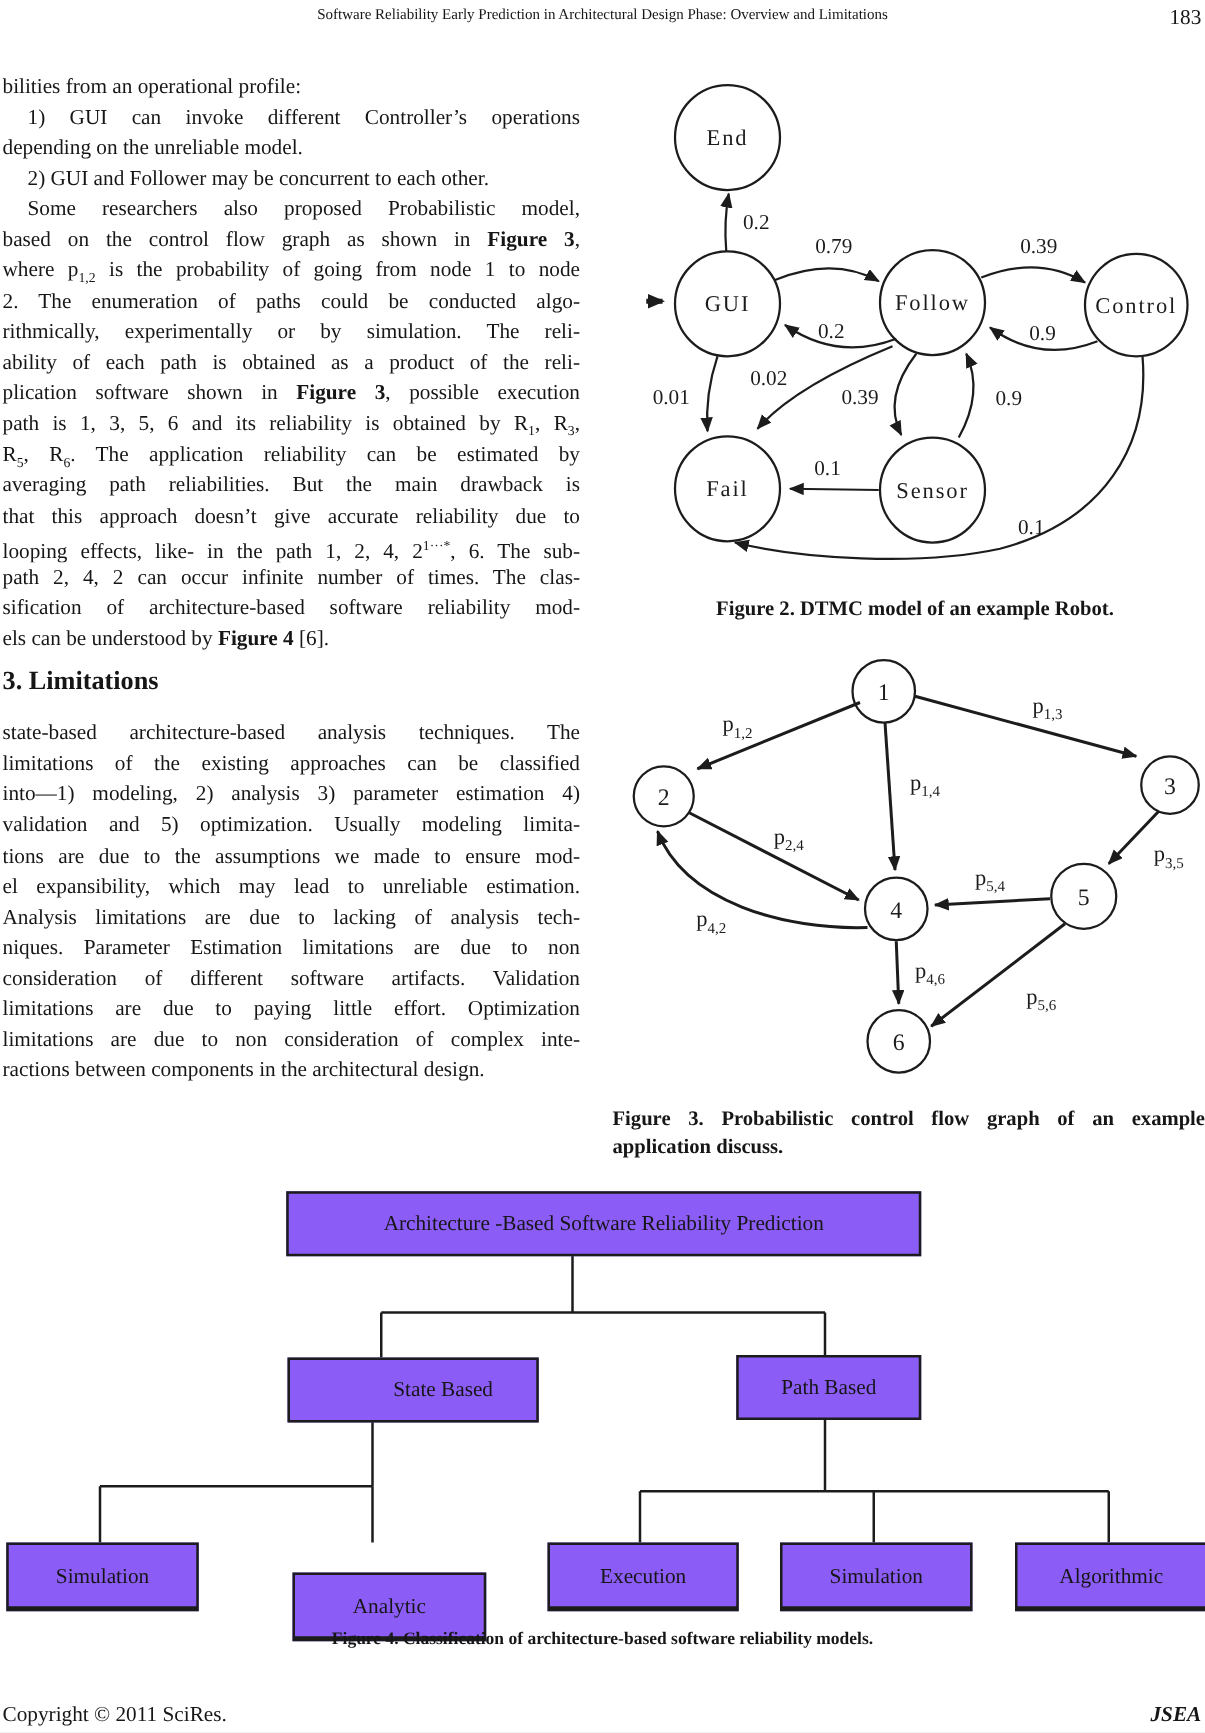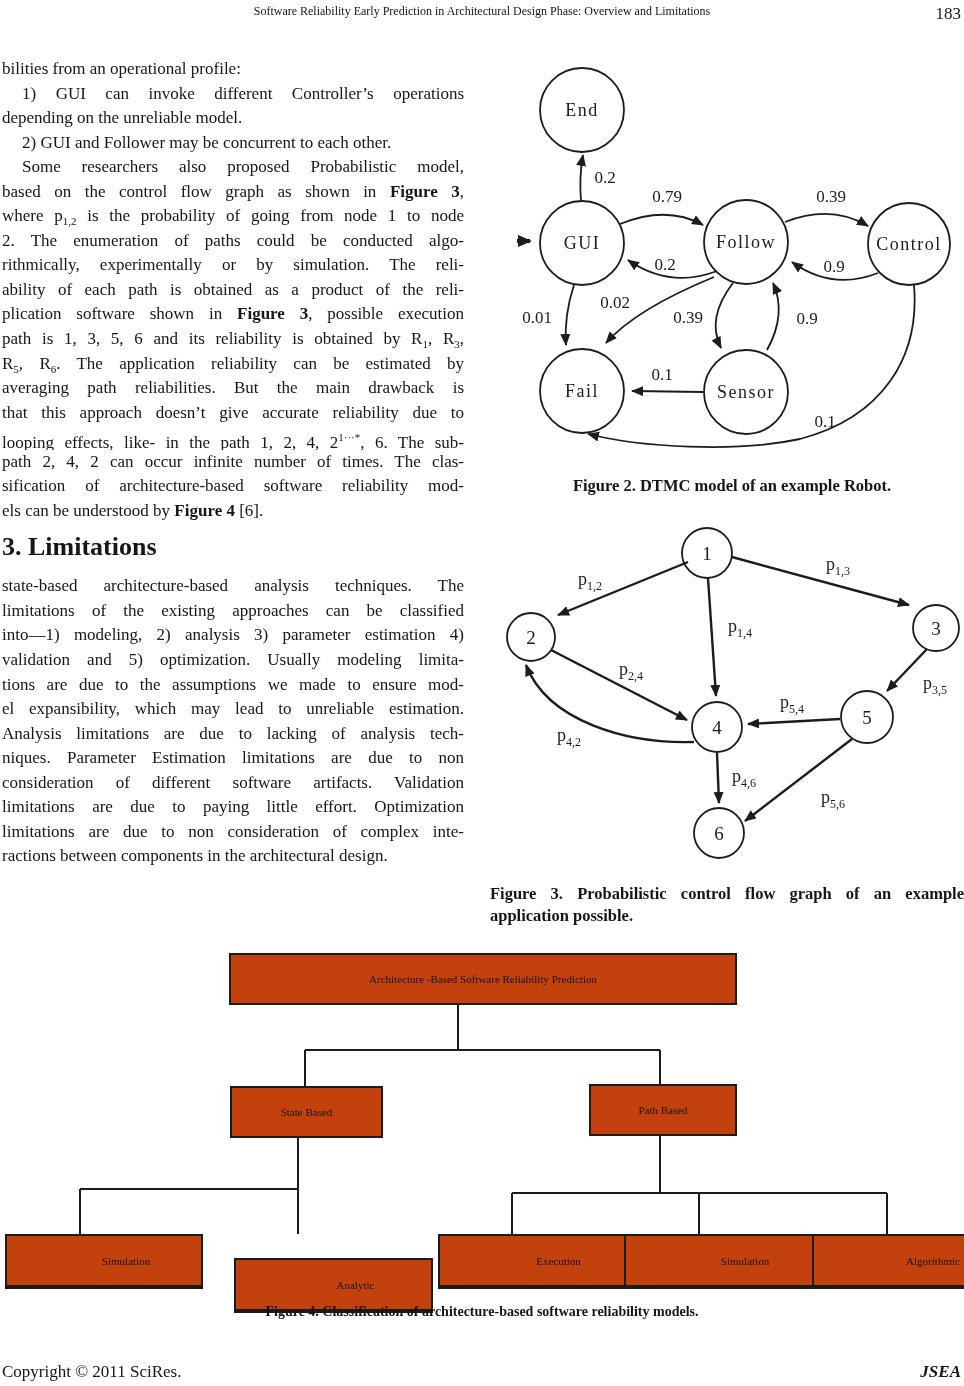--- a/index.html
+++ b/index.html
@@ -15,21 +15,21 @@
   
   .col-left{position:absolute;left:2px;top:57px;width:462px;}
   .tline{
     font-size:17px;line-height:24.55px;height:24.55px;overflow:hidden;
     text-align:justify;text-align-last:justify;
   }
   .tline.lastline{text-align-last:left;}
   .tline.indent{text-indent:20px;}
   .tline sub{font-size:11px;}
   .tline sup{font-size:11px;}
-  .sec-head{font-size:26px;font-weight:bold;margin:9px 0 12px 0;height:28px;}
+  .sec-head{font-size:21px;font-weight:bold;margin:9px 0 12px 0;height:28px;}
   .block2{margin-top:14px;}
   
   .fig2{position:absolute;left:500px;top:57px;width:464px;}
   .fig3{position:absolute;left:490px;top:520px;width:474px;}
   .figcap{font-weight:bold;font-size:16.5px;text-align:center;margin-top:5px;}
   .figcap3{font-weight:bold;font-size:16.5px;line-height:21.5px;margin-top:4px;font-family:Liberation Serif, serif;}
   .capline1{text-align:justify;text-align-last:justify;}
   .capline2{text-align:left;}
   svg .node{fill:none;stroke:#1c1c1c;stroke-width:1.8;}
   svg .edge{fill:none;stroke:#1c1c1c;stroke-width:1.8;}
@@ -37,25 +37,25 @@
   svg .startline{stroke:#1c1c1c;stroke-width:4;}
   svg .nlabel{font-family:"Liberation Serif",serif;font-size:18px;letter-spacing:1.5px;fill:#1c1c1c;text-anchor:middle;}
   svg .nlabel3{font-family:"Liberation Serif",serif;font-size:19px;fill:#1c1c1c;text-anchor:middle;}
   svg .elabel{font-family:"Liberation Serif",serif;font-size:17px;fill:#1c1c1c;text-anchor:middle;}
   svg .plabel{font-family:"Liberation Serif",serif;font-size:18px;fill:#1c1c1c;}
   svg .psub{font-size:12px;}
   
   .fig4{position:absolute;left:0;top:940px;width:964px;height:385px;}
   .fig4 svg{position:absolute;left:0;top:0;}
   .tbox{
-    position:absolute;border:2px solid #1c1c1c;background:#c2410c;
+    position:absolute;border:2px solid #1c1c1c;background:#8b5cf6;
     display:flex;align-items:center;justify-content:center;
-    font-size:11px;text-align:center;
+    font-size:17px;text-align:center;
   }
-  .tbox.leaf{border-bottom-width:4px;padding-left:44px;}
+  .tbox.leaf{border-bottom-width:4px;}
   .fig4cap{position:absolute;left:0;right:0;top:364px;text-align:center;font-weight:bold;font-size:14px;font-family:Liberation Serif, serif;}
   
   .ftr-copy{position:absolute;left:2px;top:1362px;font-size:17px;}
   .ftr-journal{position:absolute;right:3px;top:1362px;font-size:17px;font-weight:bold;font-style:italic;}
 </style>
 </head>
 <body>
 
 <div class="page">
 
@@ -188,21 +188,21 @@
       <text class="plabel" x="238" y="112"><tspan>p</tspan><tspan class="psub" dy="5">1,4</tspan></text>
       <text class="plabel" x="129" y="155"><tspan>p</tspan><tspan class="psub" dy="5">2,4</tspan></text>
       <text class="plabel" x="67" y="221"><tspan>p</tspan><tspan class="psub" dy="5">4,2</tspan></text>
       <text class="plabel" x="433" y="169"><tspan>p</tspan><tspan class="psub" dy="5">3,5</tspan></text>
       <text class="plabel" x="290" y="188"><tspan>p</tspan><tspan class="psub" dy="5">5,4</tspan></text>
       <text class="plabel" x="242" y="262"><tspan>p</tspan><tspan class="psub" dy="5">4,6</tspan></text>
       <text class="plabel" x="331" y="283"><tspan>p</tspan><tspan class="psub" dy="5">5,6</tspan></text>
     </svg>
     <div class="figcap3">
       <div class="capline1">Figure 3. Probabilistic control flow graph of an example</div>
-      <div class="capline2">application possible.</div>
+      <div class="capline2">application discuss.</div>
     </div>
   </div>
 
   <div class="fig4">
     <svg width="964" height="385" viewBox="0 0 964 385">
       <g stroke="#1c1c1c" stroke-width="2" fill="none">
         <path d="M 458,61 L 458,110"></path>
         <path d="M 305,110 L 660,110"></path>
         <path d="M 305,110 L 305,146"></path>
         <path d="M 660,110 L 660,144"></path>
@@ -211,21 +211,21 @@
         <path d="M 80,249 L 80,294"></path>
         <path d="M 298,249 L 298,294"></path>
         <path d="M 660,192 L 660,253"></path>
         <path d="M 512,253 L 887,253"></path>
         <path d="M 512,253 L 512,294"></path>
         <path d="M 699,253 L 699,294"></path>
         <path d="M 887,253 L 887,294"></path>
       </g>
     </svg>
     <div class="tbox" style="left:229px;top:13px;width:504px;height:48px;">Architecture -Based Software Reliability Prediction</div>
-    <div class="tbox" style="left:230px;top:146px;width:149px;height:48px;">State Based</div>
+    <div class="tbox" style="left:230px;top:146px;width:149px;height:48px;padding-left:48px;">State Based</div>
     <div class="tbox" style="left:589px;top:144px;width:144px;height:48px;">Path Based</div>
     <div class="tbox leaf" style="left:5px;top:294px;width:150px;height:49px;">Simulation</div>
     <div class="tbox leaf" style="left:234px;top:294px;width:151px;height:49px;margin-top:24px;">Analytic</div>
     <div class="tbox leaf" style="left:438px;top:294px;width:149px;height:49px;">Execution</div>
     <div class="tbox leaf" style="left:624px;top:294px;width:150px;height:49px;">Simulation</div>
     <div class="tbox leaf" style="left:812px;top:294px;width:150px;height:49px;">Algorithmic</div>
     <div class="fig4cap">Figure 4. Classification of architecture-based software reliability models.</div>
   </div>
 
   <div class="ftr-copy">Copyright © 2011 SciRes.</div>

